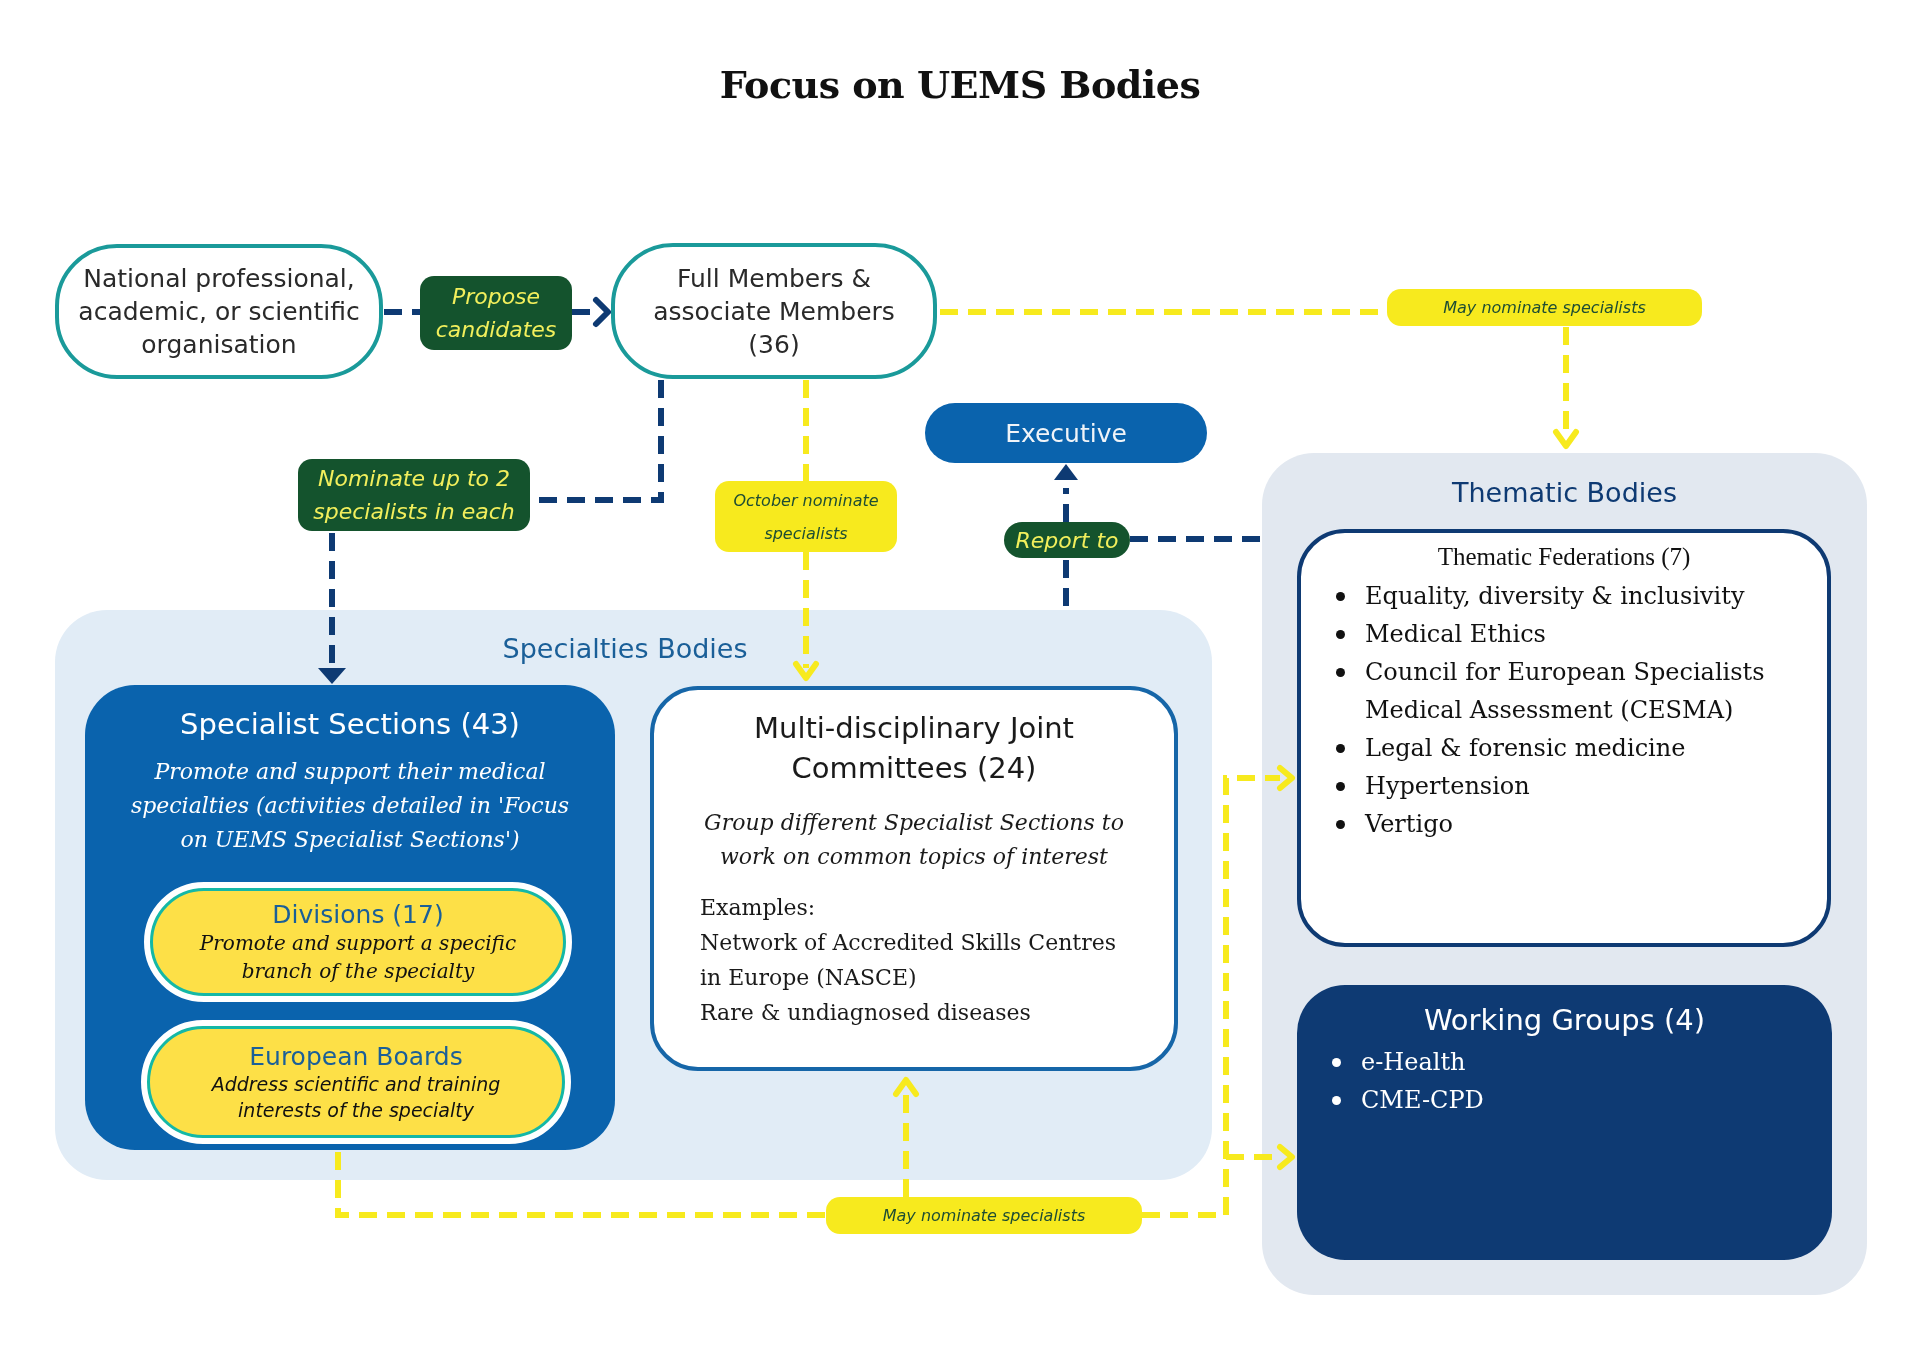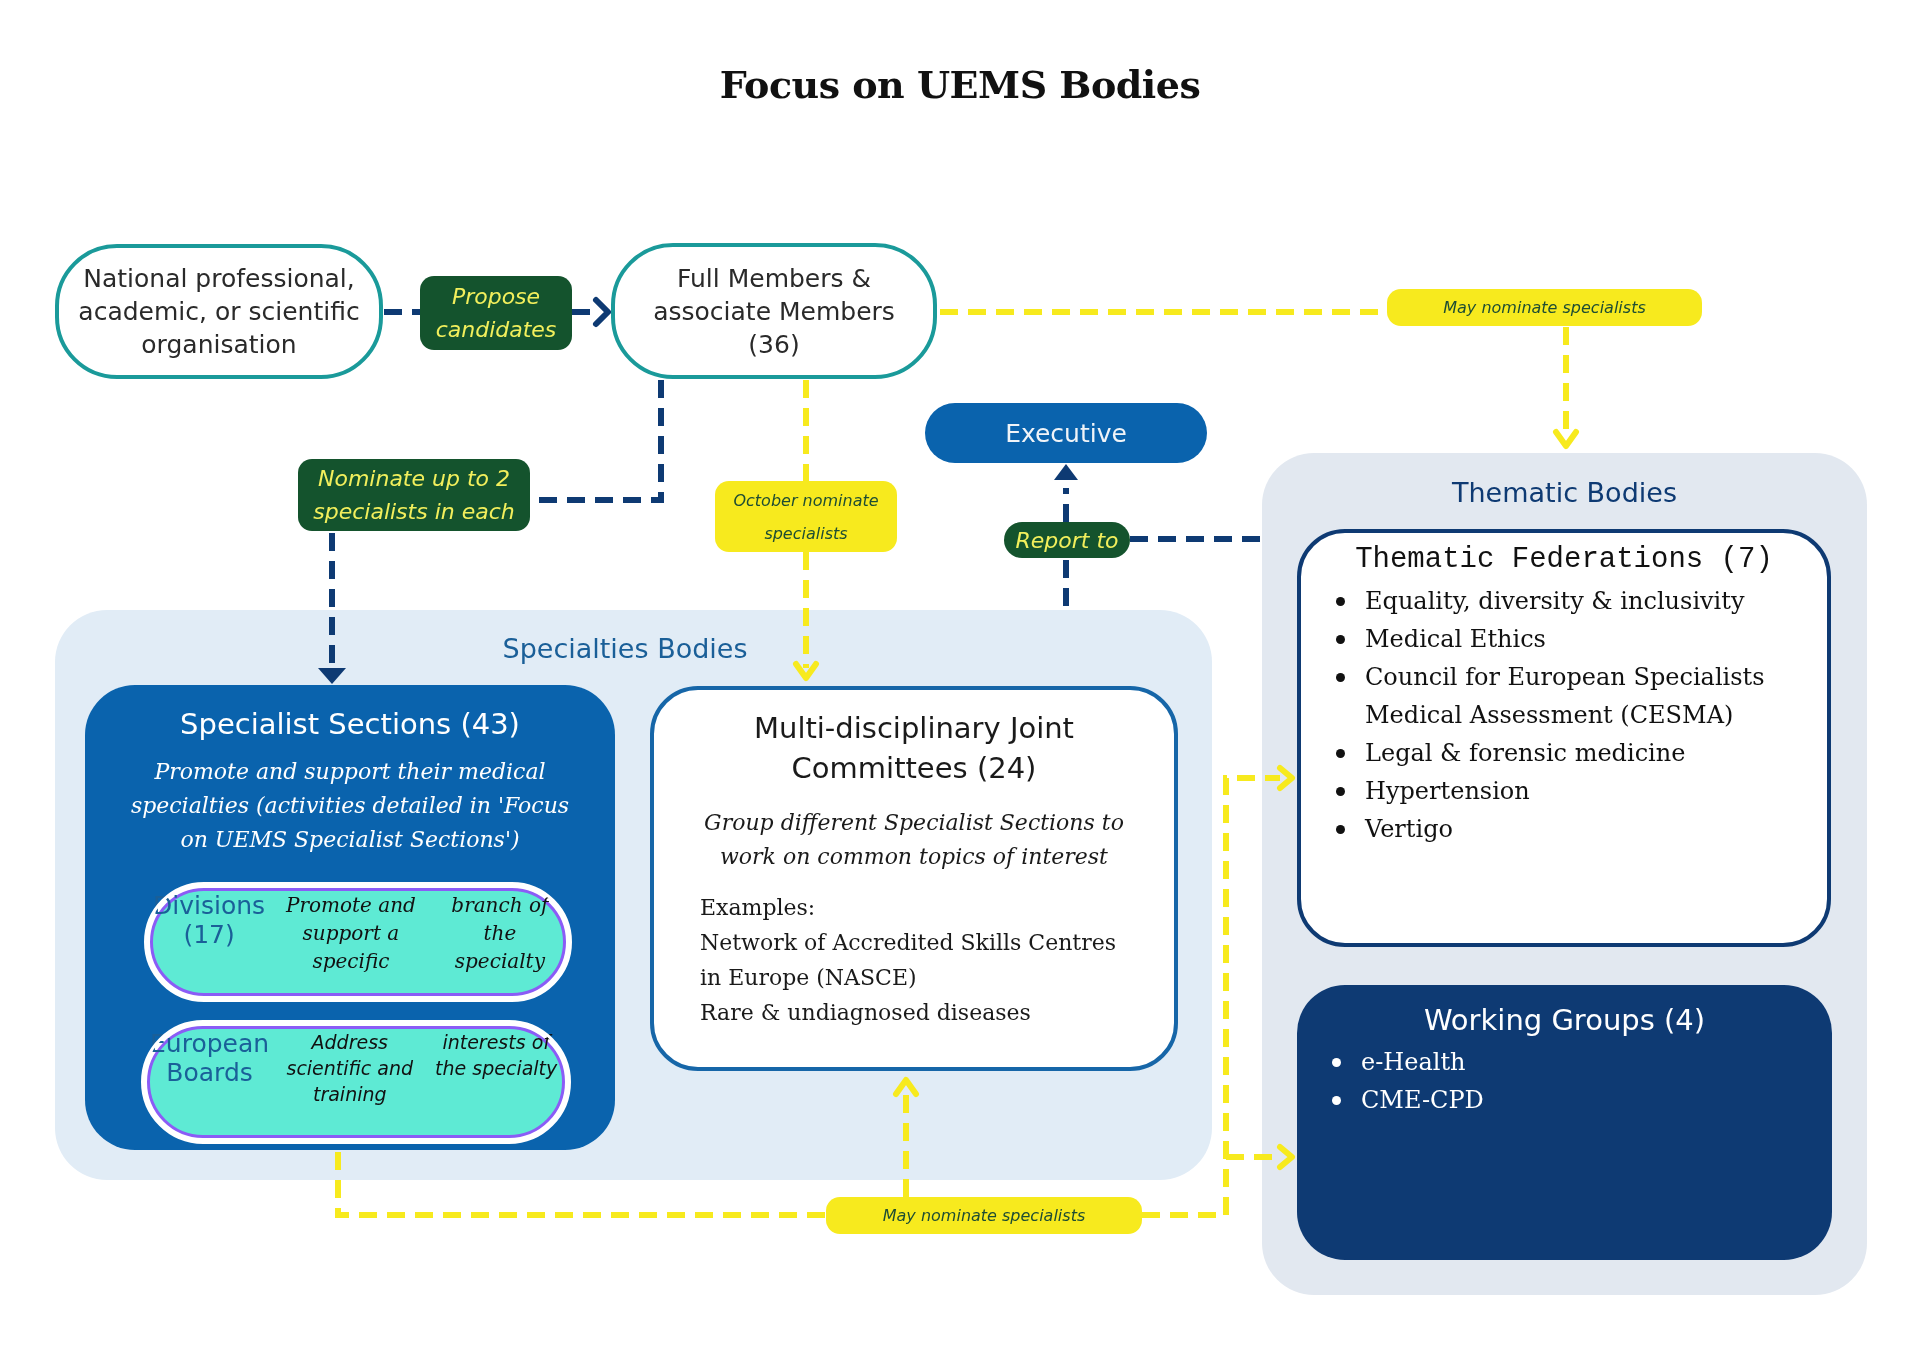--- a/index.html
+++ b/index.html
@@ -35,38 +35,38 @@
   .bg-them { background: #e2e8f0; border-radius: 52px; }
   .group-title {
     font-family: "DejaVu Sans", "Liberation Sans", sans-serif; font-size: 27px; text-align: center;
   }
   .spec-sections {
     background: #0a63ad; border-radius: 50px; color: #fff; text-align: center;
   }
   .spec-sections .hdr { font-family: "DejaVu Sans", "Liberation Sans", sans-serif; font-size: 29px; margin-top: 22px; }
   .spec-sections .desc { font-family: "DejaVu Serif", "Liberation Serif", serif; font-style: italic; font-size: 22px; line-height: 34px; margin: 14px 24px 0; }
   .inner-pill {
-    background: #5eead4; border-radius: 62px; border: 3px solid #8b5cf6;
+    background: #fde047; border-radius: 62px; border: 3px solid #14b8a6;
     box-shadow: 0 0 0 4px #ffffff, 0 0 0 6px #0a63ad00;
     outline: 3px solid #ffffff; outline-offset: 3px;
-    text-align: center; display: flex; justify-content: center;
+    text-align: center; display: flex; flex-direction: column; justify-content: center;
   }
   .inner-pill .h { font-family: "DejaVu Sans", "Liberation Sans", sans-serif; color: #1a5f98; font-size: 25px; }
   .inner-pill .d1 { font-family: "DejaVu Serif", "Liberation Serif", serif; font-style: italic; font-size: 20px; color: #111; line-height: 28px; }
   .inner-pill .d2 { font-family: "DejaVu Sans", "Liberation Sans", sans-serif; font-style: italic; font-size: 19px; color: #111; line-height: 26px; }
   .mdjc {
     background: #fff; border: 4px solid #1666a8; border-radius: 48px;
   }
   .mdjc .hdr { font-family: "DejaVu Sans", "Liberation Sans", sans-serif; font-size: 29px; color: #1a1a1a; text-align: center; line-height: 40px; margin-top: 18px; }
   .mdjc .desc { font-family: "DejaVu Serif", "Liberation Serif", serif; font-style: italic; font-size: 22px; color: #1a1a1a; text-align: center; line-height: 34px; margin-top: 18px; }
   .mdjc .ex { font-family: "DejaVu Serif", "Liberation Serif", serif; font-size: 22px; color: #1a1a1a; line-height: 35px; margin: 16px 0 0 46px; }
   .fed {
     background: #fff; border: 4px solid #0e3a73; border-radius: 48px;
   }
-  .fed .hdr { font-family: Liberation Mono, monospace; font-size: 29px; color: #111; text-align: center; margin-top: 10px; }
+  .fed .hdr { font-family: Liberation Serif, serif; font-size: 25px; color: #111; text-align: center; margin-top: 10px; }
   ul.blist { margin: 6px 0 0 0; padding: 0 0 0 64px; list-style: none; }
   ul.blist li {
     position: relative; font-family: "DejaVu Serif", "Liberation Serif", serif; font-size: 24px; line-height: 38px;
   }
   ul.blist li::before {
     content: ""; position: absolute; left: -29px; top: 15px; width: 9px; height: 9px; border-radius: 50%;
     background: currentColor;
   }
   .wg {
     background: #0e3a73; border-radius: 48px; color: #fff;

